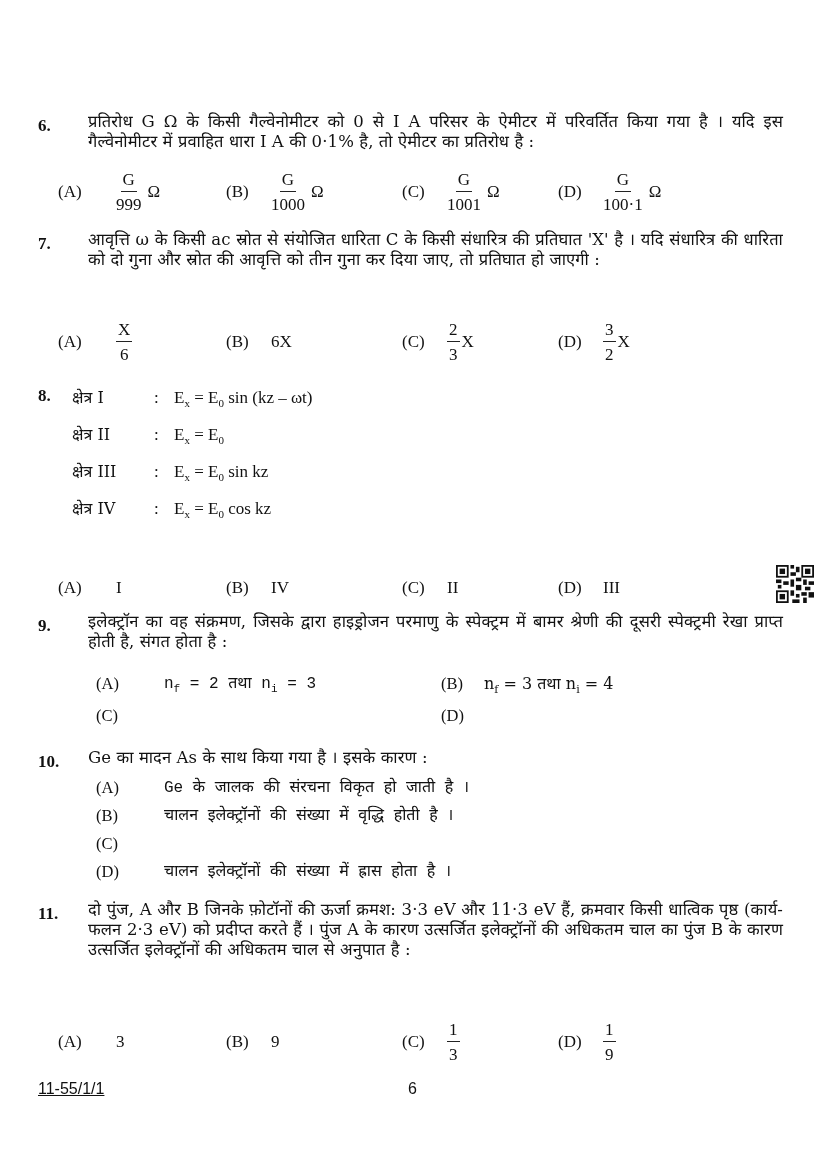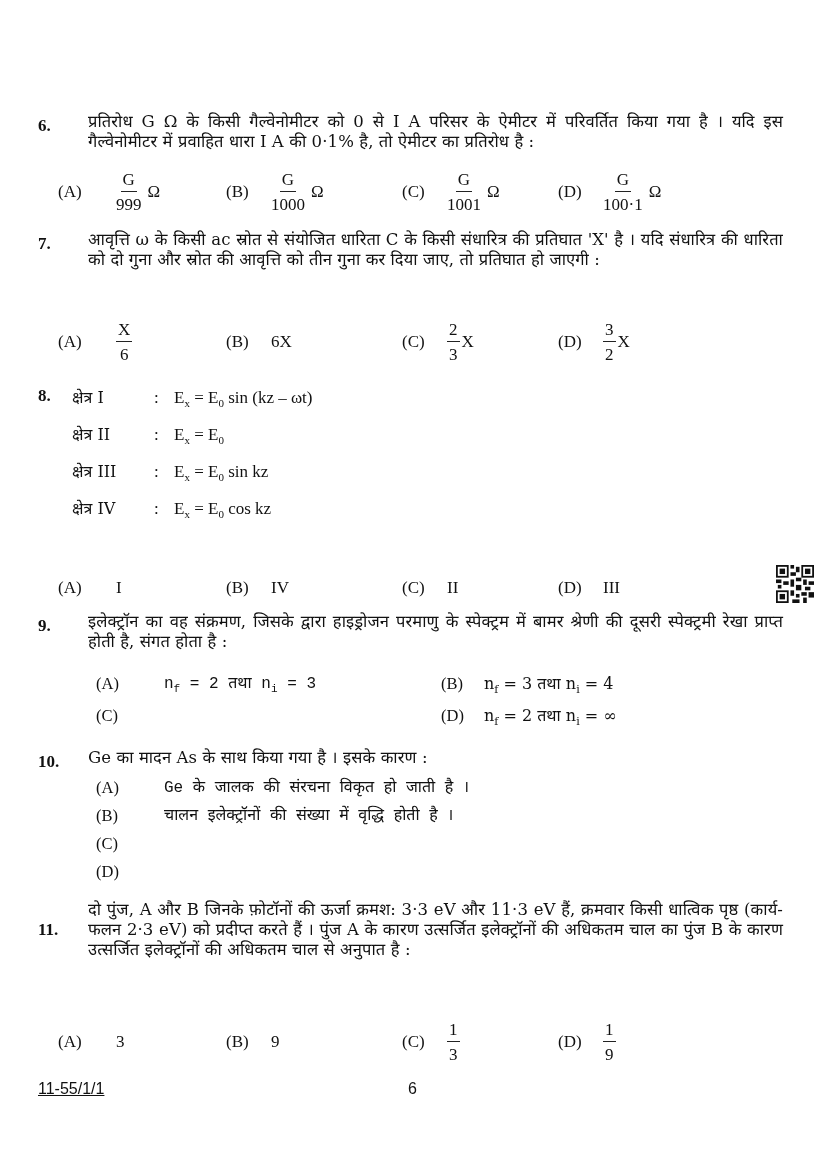--- a/index.html
+++ b/index.html
@@ -190,21 +190,20 @@
 <div style="position:absolute; left:96px; top:668px; width:650px;">
   <div class="opt-row">
     <span class="l">(A)</span>
     <span class="t">n<sub>f</sub> = <span>2</span> <span>तथा</span> n<sub>i</sub> = <span>3</span></span>
     <span class="l2">(B)</span>
     <span class="t2">n<sub>f</sub> = <span>3</span> <span>तथा</span> n<sub>i</sub> = <span>4</span></span>
   </div>
   <div class="opt-row">
     <span class="l">(C)</span>
     <span class="l2">(D)</span>
-    <span class="t2">n<sub>f</sub> = <span>2</span> <span>तथा</span> n<sub>i</sub> = <span>∞</span></span>
   </div>
 </div>
 
 <div class="q" style="top:748px;">
   <span class="qnum" style="top:4px;">10.</span>
   <div class="qbody">Ge का मादन As के साथ किया गया है । इसके कारण :</div>
 </div>
 <div style="position:absolute; left:96px; top:774px; width:650px;">
   <div class="opt-row" style="height:28px; line-height:28px;">
     <span class="l">(A)</span>
@@ -212,25 +211,26 @@
   </div>
   <div class="opt-row" style="height:28px; line-height:28px;">
     <span class="l">(B)</span>
     <span class="t">चालन इलेक्ट्रॉनों की संख्या में वृद्धि होती है ।</span>
   </div>
   <div class="opt-row" style="height:28px; line-height:28px;">
     <span class="l">(C)</span>
   </div>
   <div class="opt-row" style="height:28px; line-height:28px;">
     <span class="l">(D)</span>
+    <span class="t">चालन इलेक्ट्रॉनों की संख्या में ह्रास होता है ।</span>
   </div>
 </div>
 
 <div class="q" style="top:900px;">
-  <span class="qnum" style="top:20px;font-family:Liberation Serif, serif;">11.</span>
+  <span class="qnum" style="top:4px;font-family:Liberation Serif, serif;">11.</span>
   <div class="qbody">दो पुंज, A और B जिनके फ़ोटॉनों की ऊर्जा क्रमश: 3·3 eV और 11·3 eV हैं, क्रमवार किसी धात्विक पृष्ठ (कार्य-फलन 2·3 eV) को प्रदीप्त करते हैं । पुंज A के कारण उत्सर्जित इलेक्ट्रॉनों की अधिकतम चाल का पुंज B के कारण उत्सर्जित इलेक्ट्रॉनों की अधिकतम चाल से अनुपात है :</div>
 </div>
 <div class="opts" style="top:1022px;">
   <div class="opt" style="left:0;">
     <span class="lbl">(A)</span>
     <span>3</span>
   </div>
   <div class="opt" style="left:168px;">
     <span class="lbl2">(B)</span>
     <span>9</span>

